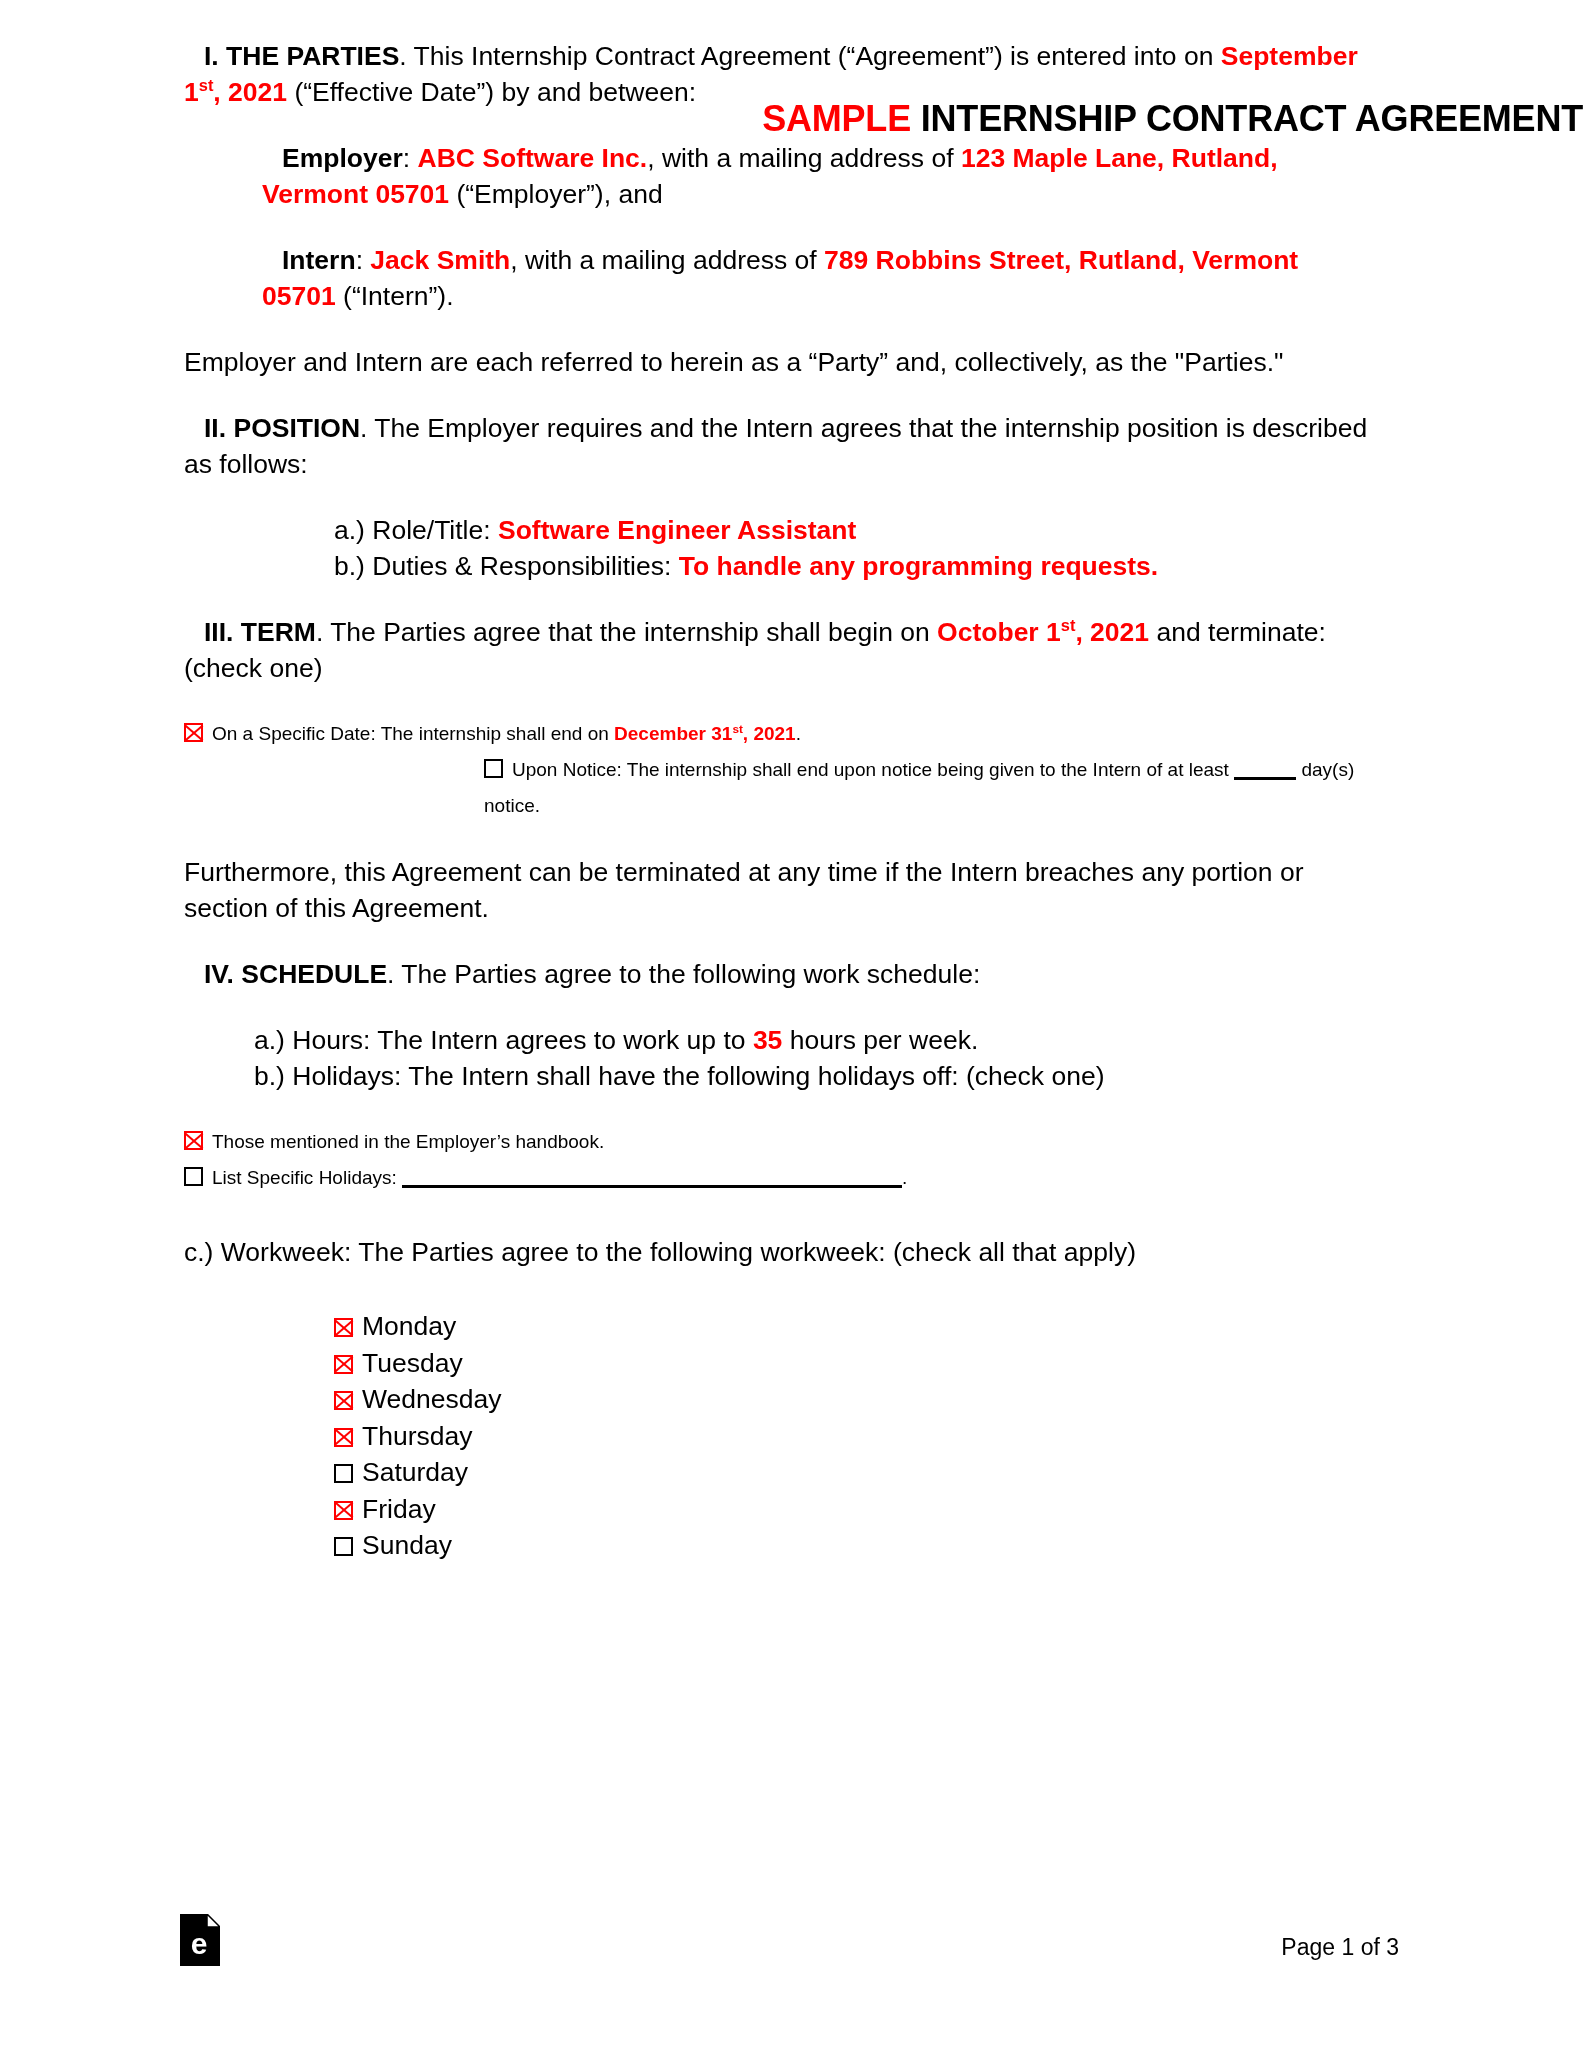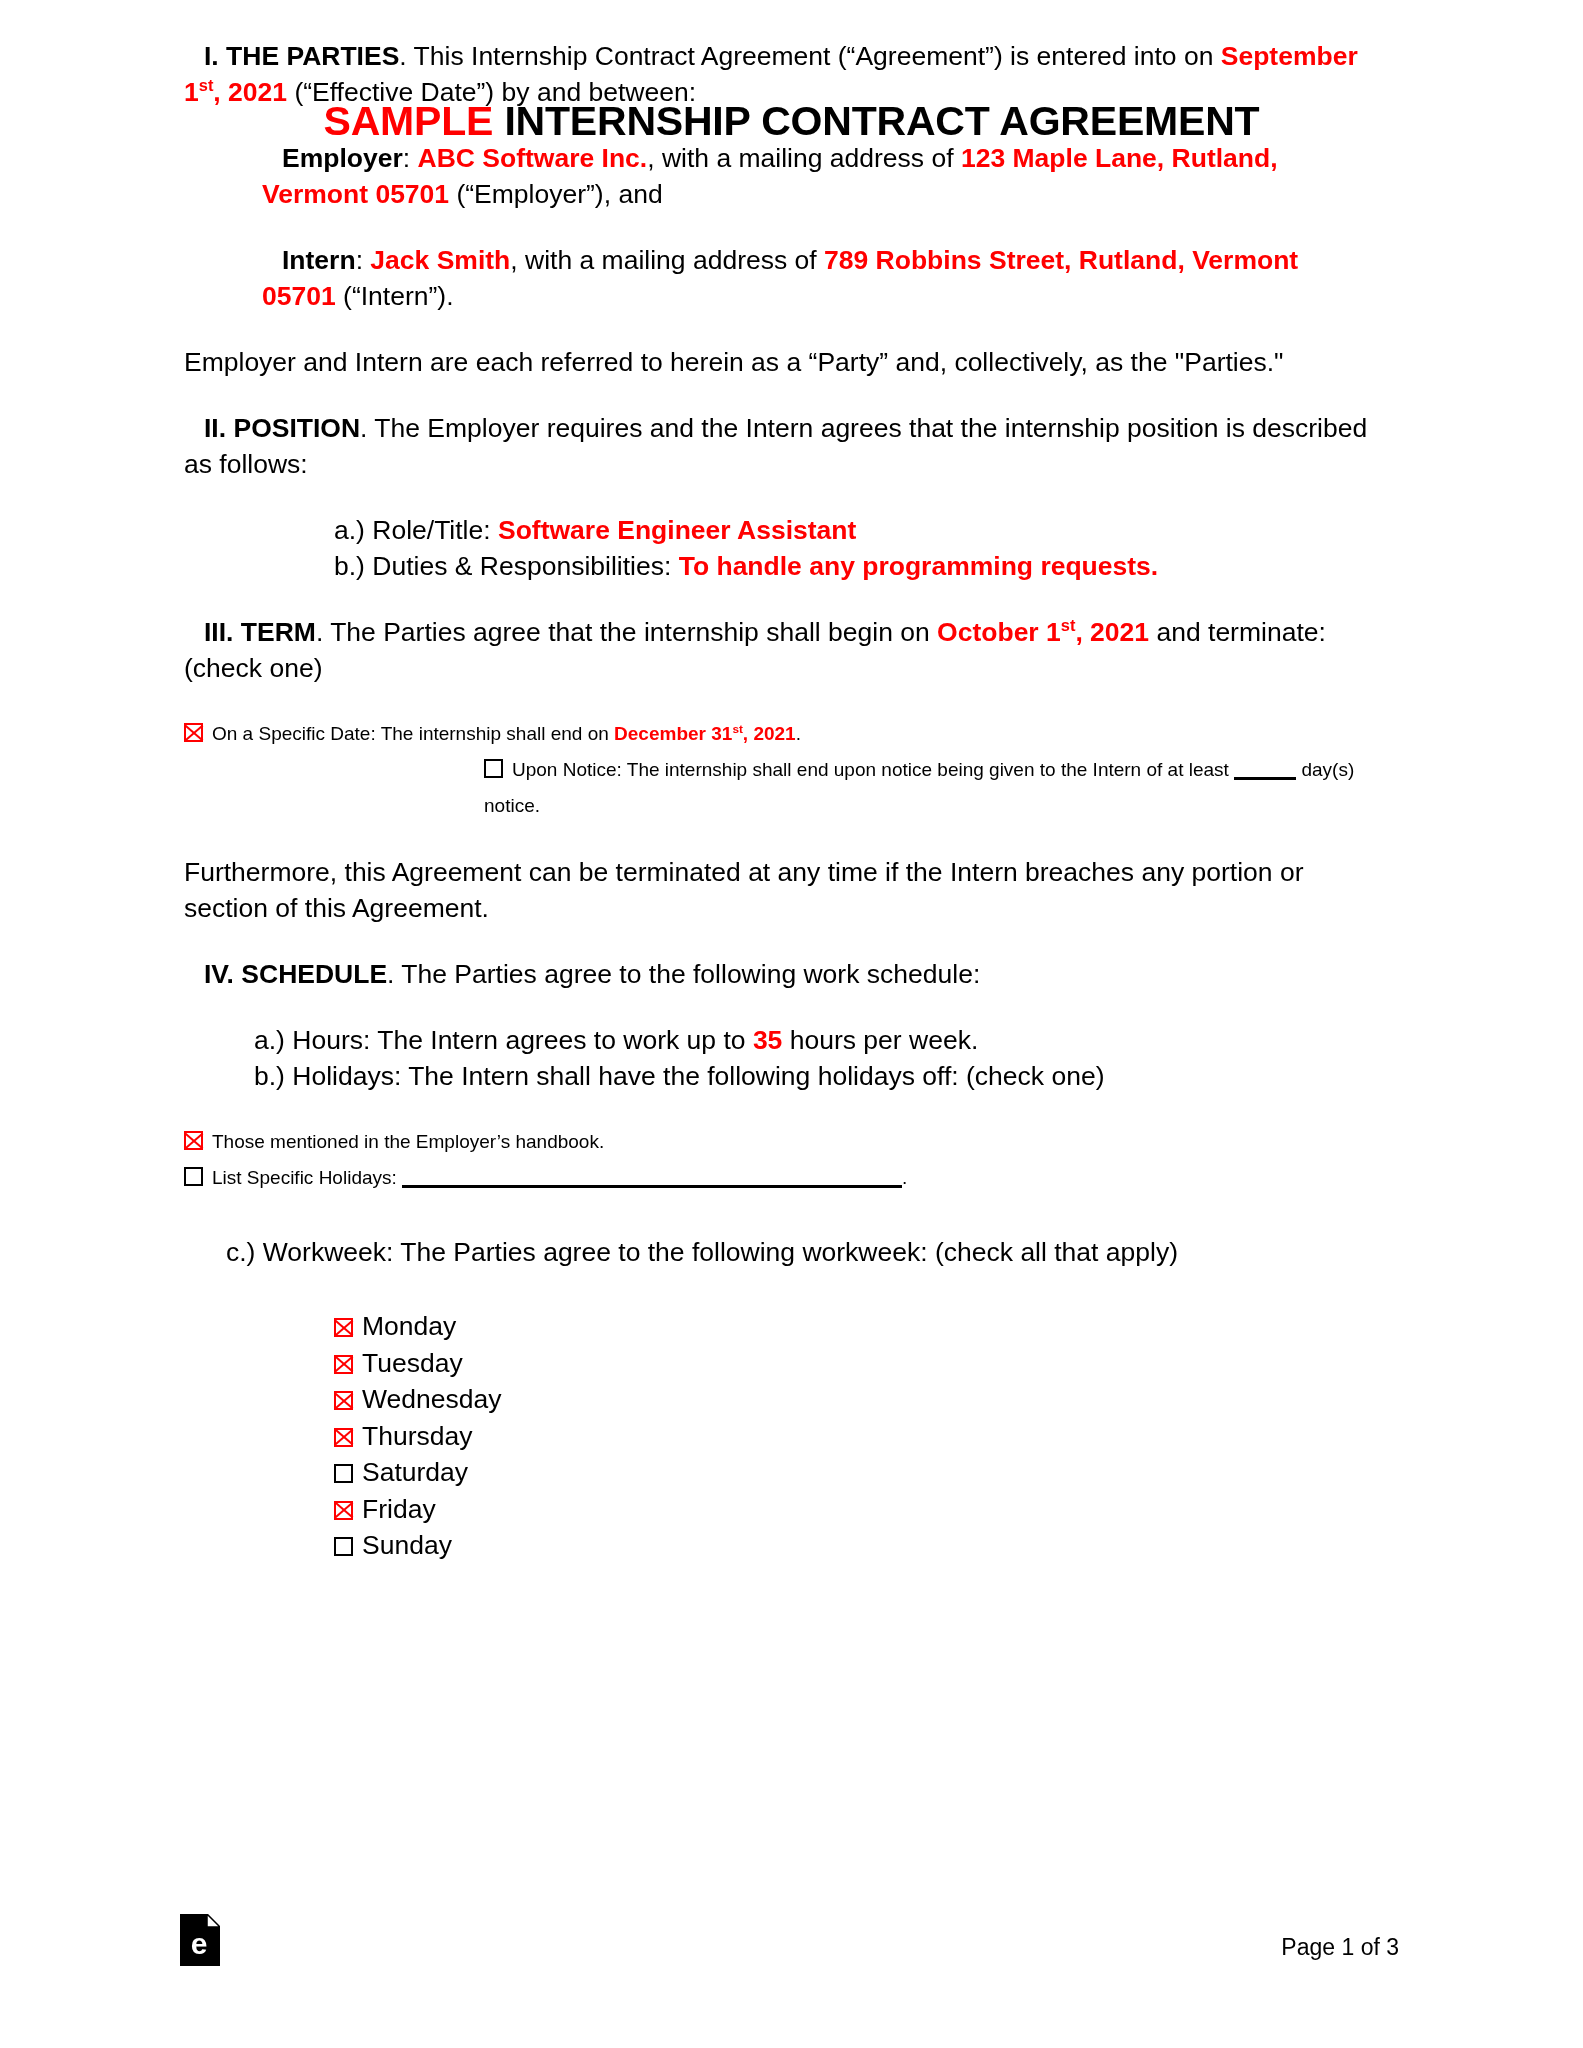--- a/index.html
+++ b/index.html
@@ -22,22 +22,22 @@
   }
   .content {
     position: absolute;
     left: 184px;
     top: 0;
     width: 1190px;
   }
 
   
   .doc-title {
-    text-align: center;
-    font-size: 41px;
+    text-align: right;
+    font-size: 36px;
     font-weight: bold;
     letter-spacing: -0.2px;
     margin-top: 98px;
     margin-bottom: 0;
     white-space: nowrap;
   }
   .sample-word { color: #FF0000; }
 
   
   .para {
@@ -50,21 +50,21 @@
   .uline { text-decoration-thickness: 2px; text-underline-offset: 3px; }
   sup {
     font-size: 0.62em;
     vertical-align: super;
     line-height: 0;
   }
   .gap-md { height: 30px; }
   .gap-lg { height: 38px; }
 
   .indent-1 { margin-left: 78px; }
-  .indent-2 { margin-left: 42px; }
+  .indent-2 { }
   .indent-3 { margin-left: 150px; }
   .indent-4 { margin-left: 70px; }
 
   
   .cbox {
     display: inline-block;
     width: 19px;
     height: 19px;
     border: 2px solid #000000;
     position: relative;

